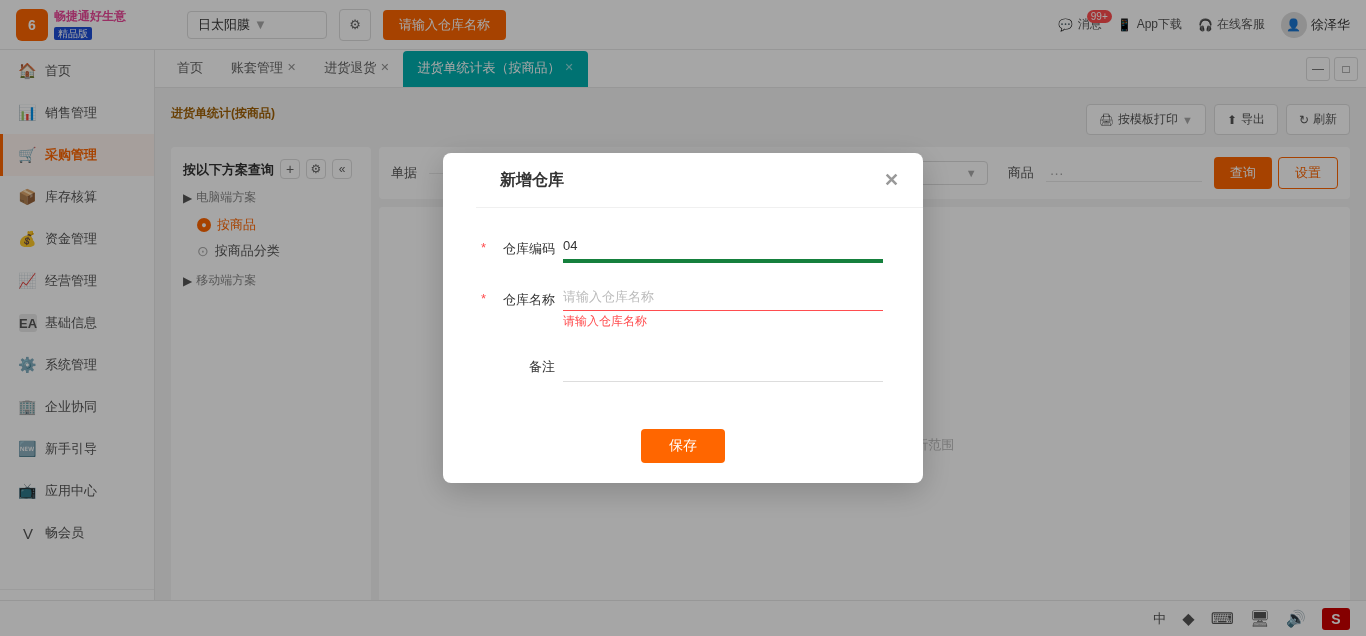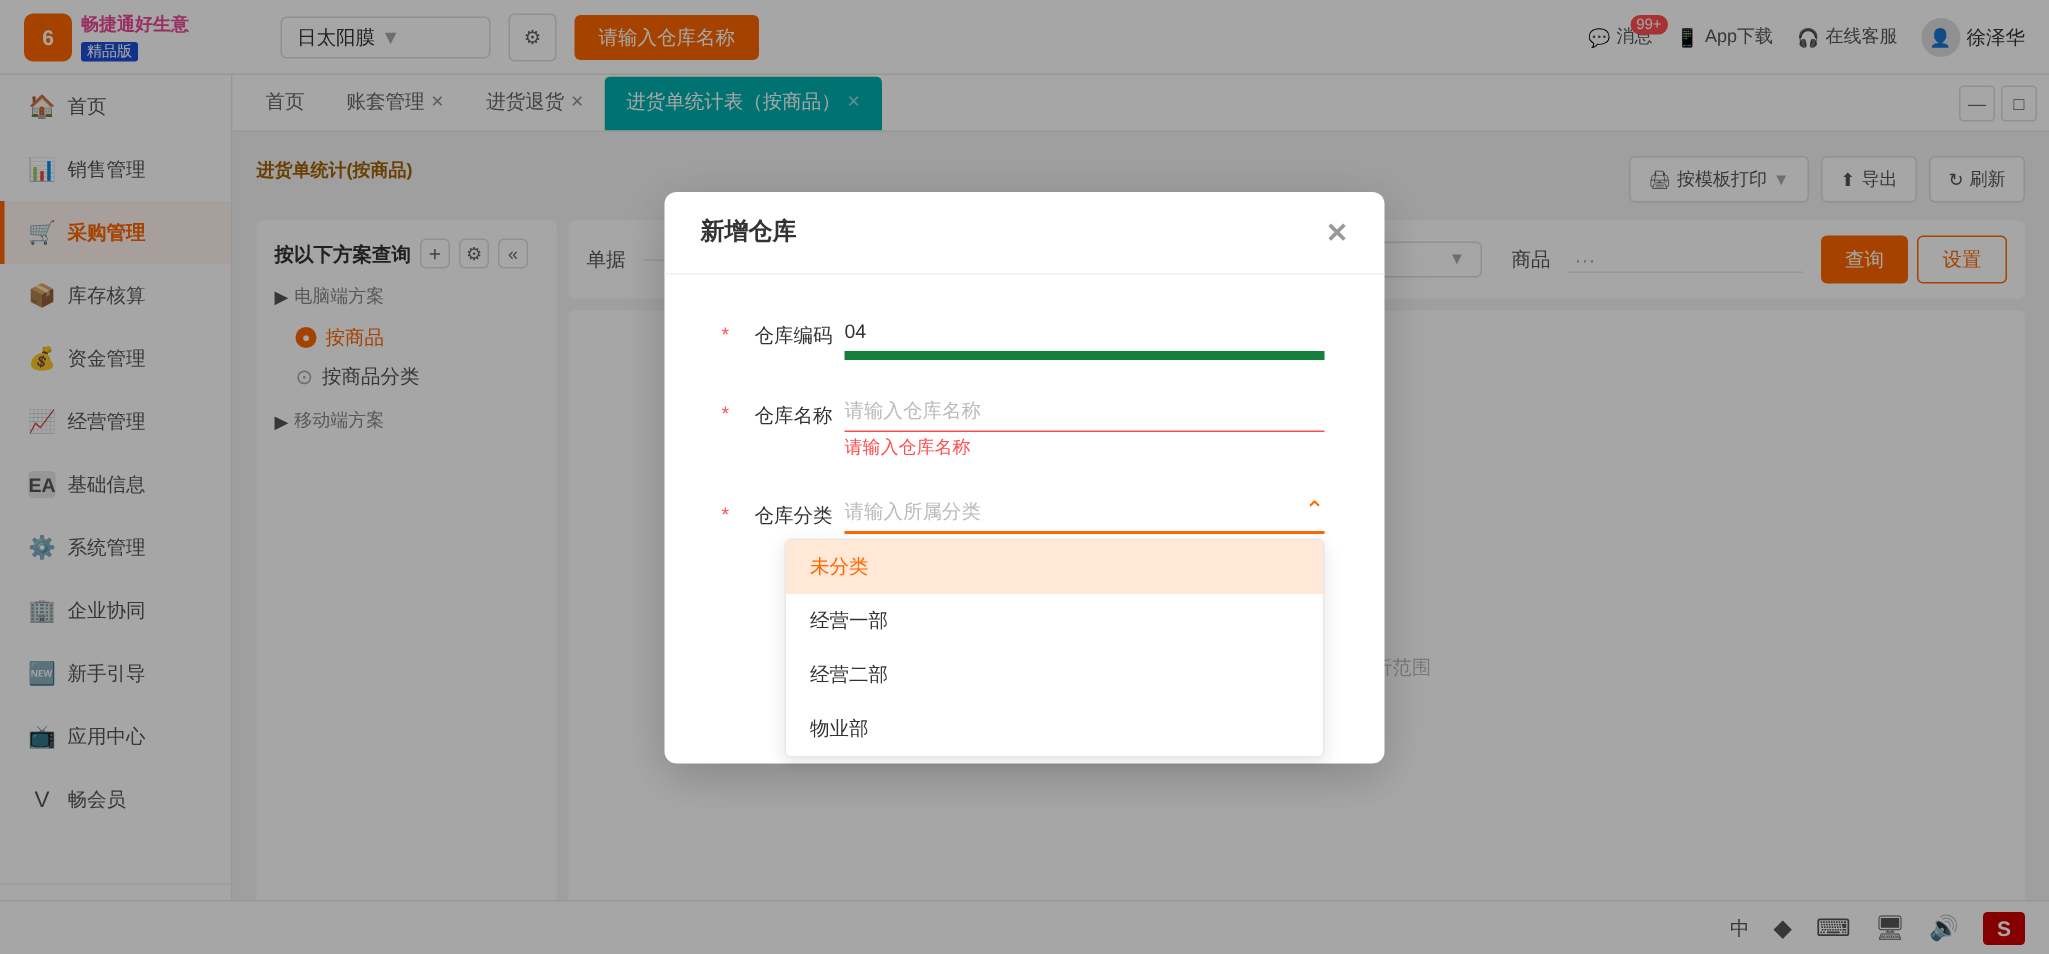--- a/index.html
+++ b/index.html
@@ -112,30 +112,30 @@
     
     .dialog {
       background: #fff; border-radius: 8px; width: 480px;
       box-shadow: 0 8px 32px rgba(0,0,0,0.2);
       position: relative;
       padding-bottom: 20px;
     }
     .dialog-header {
       display: flex; align-items: center; justify-content: space-between;
       padding: 16px 24px; border-bottom: 1px solid #f0f0f0;
-      font-size: 16px; font-weight: bold; color: #333;
+      font-size: 16px; font-weight: bold; color: #333; margin-left: 33px;
     }
     .dialog-close { cursor: pointer; color: #999; font-size: 18px; }
     .dialog-body { padding: 24px 40px 16px; }
     .form-row { display: flex; align-items: flex-start; margin-bottom: 20px; }
     .form-label { width: 80px; font-size: 13px; color: #333; padding-top: 8px; text-align: right; padding-right: 8px; position: relative; }
     .form-label.required::before { content: '*'; color: #ff4d4f; position: absolute; left: -2px; top: 8px; }
     .form-control-wrap { flex: 1; position: relative; }
     .form-input {
-      width: 100%; border: none; border-bottom: 6px solid #15803d;
+      width: 100%; border: none; border-bottom: 4px solid #15803d;
       padding: 6px 0; font-size: 13px; outline: none; color: #333;
       background: transparent;
     }
     .form-input.error-border { border-bottom: 1px solid #ff4d4f; }
     .error-msg { color: #ff4d4f; font-size: 12px; margin-top: 2px; }
     .form-input::placeholder { color: #bbb; }
 
     
     .dropdown-wrap { position: relative; }
     .dropdown-input-row {
@@ -413,36 +413,20 @@
       </div>
 
       <div class="form-row">
         <div class="form-label required">仓库名称</div>
         <div class="form-control-wrap">
           <input class="form-input error-border" type="text" placeholder="请输入仓库名称" style="">
           <div class="error-msg">请输入仓库名称</div>
         </div>
       </div>
 
-      <div class="form-row">
-        <div class="form-label required">仓库分类</div>
-        <div class="form-control-wrap dropdown-wrap">
-          <div class="dropdown-input-row">
-            <input class="dropdown-input" type="text" placeholder="请输入所属分类" style="">
-            <span class="dropdown-arrow">⌃</span>
-          </div>
-
-          <div class="dropdown-list">
-            <div class="dropdown-item selected">未分类</div>
-            <div class="dropdown-item">经营一部</div>
-            <div class="dropdown-item">经营二部</div>
-            <div class="dropdown-item">物业部</div>
-          </div>
-        </div>
-      </div>
 
       <div class="form-row">
         <div class="form-label">备注</div>
         <div class="form-control-wrap">
           <textarea class="form-textarea" style=""></textarea>
         </div>
       </div>
     </div>
 
     <div class="dialog-footer">

